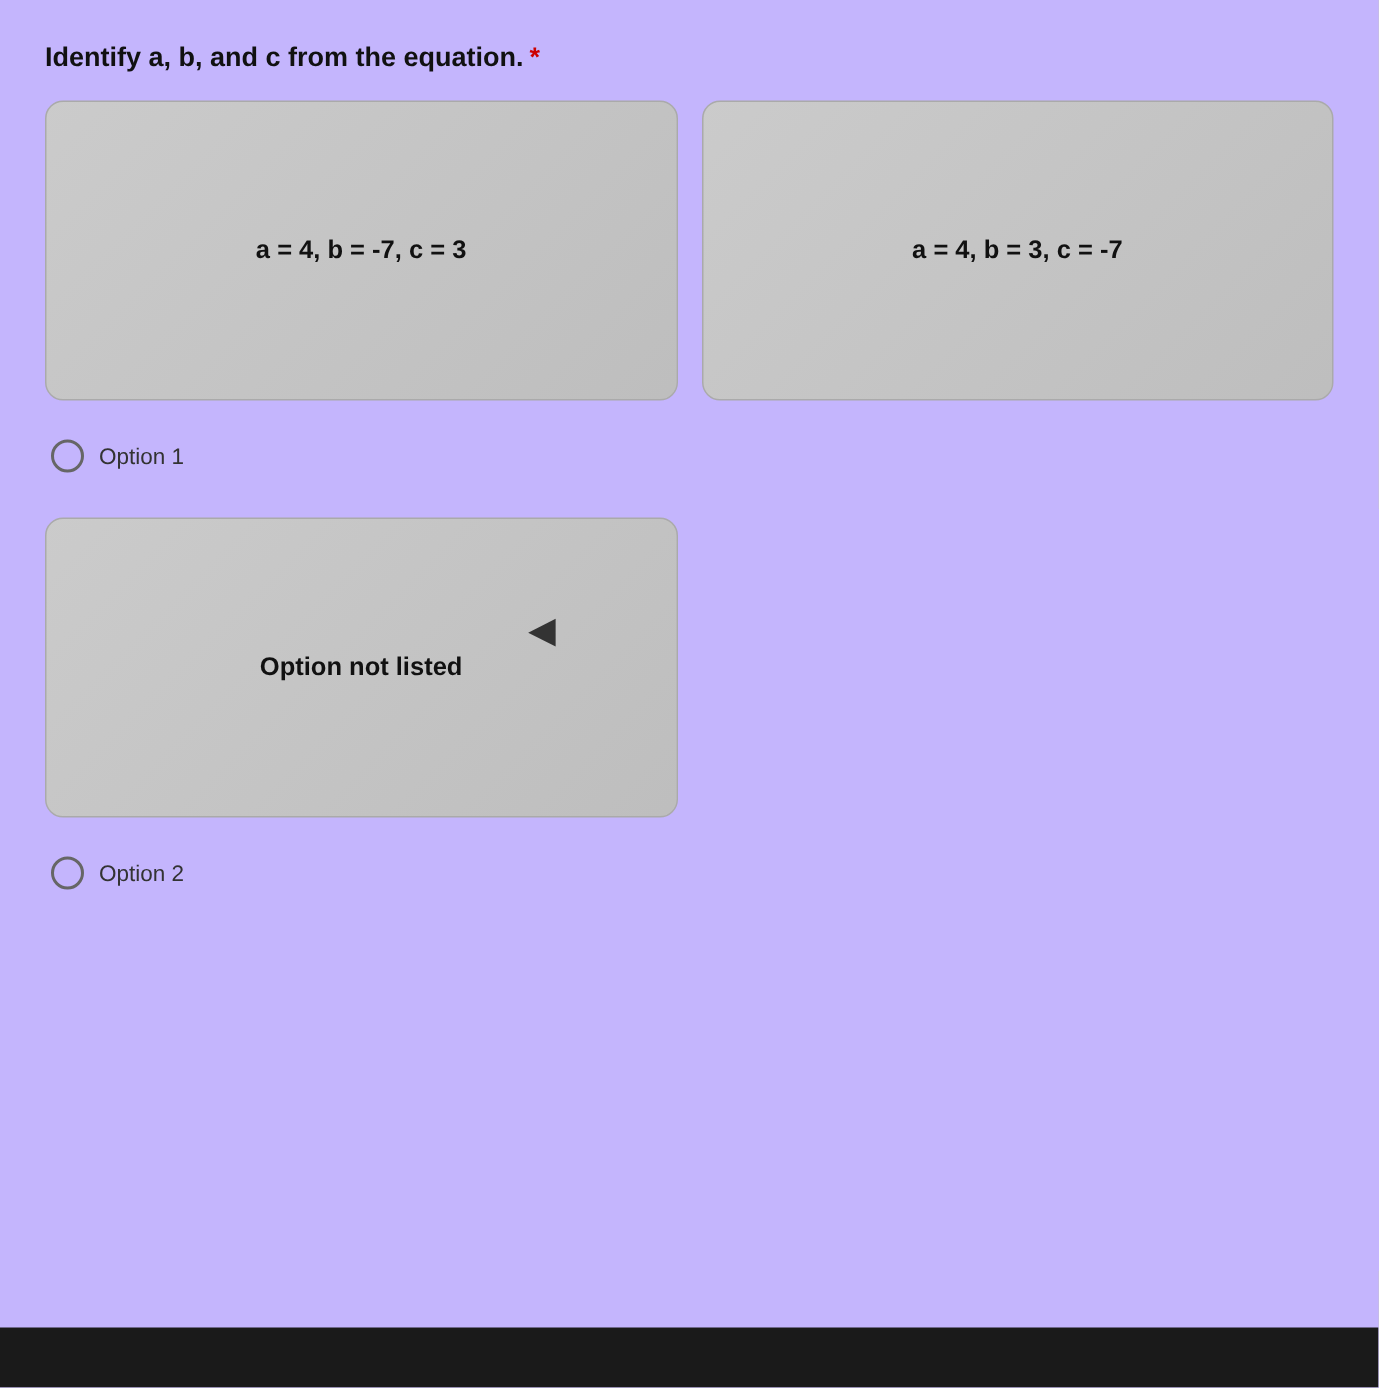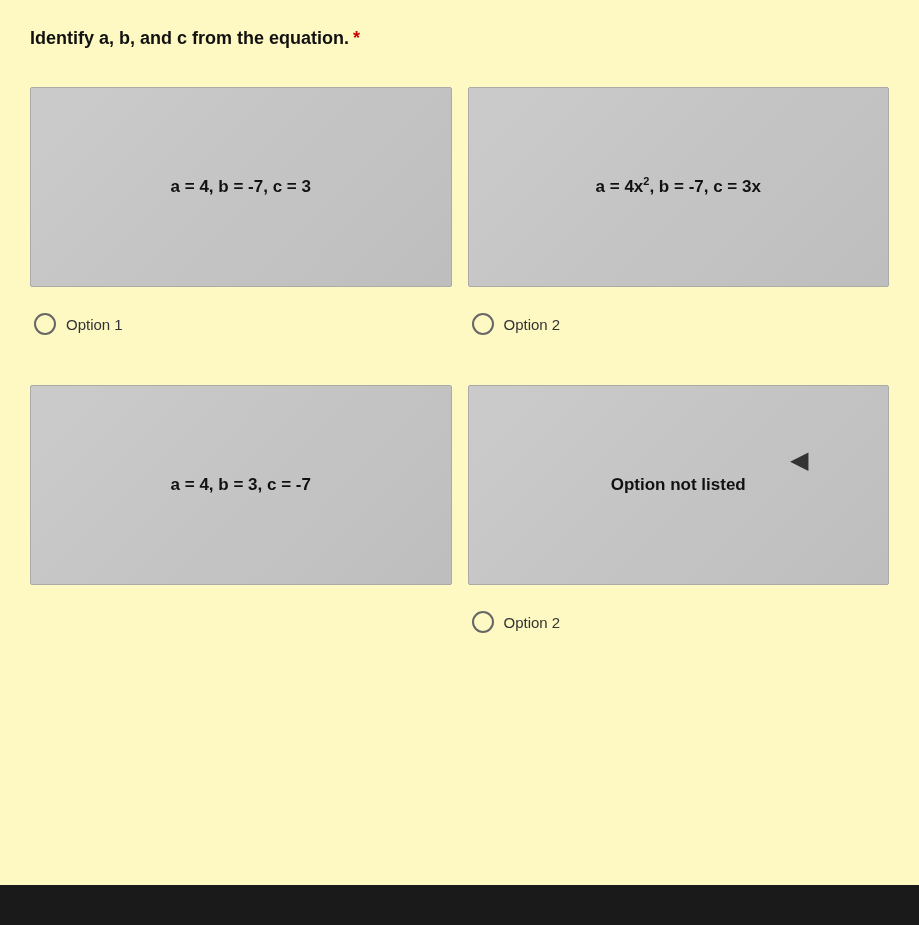--- a/index.html
+++ b/index.html
@@ -12,21 +12,21 @@
       width: 919px;
       height: 925px;
       background: #c8c8c8;
       font-family: Arial, sans-serif;
       overflow: hidden;
     }
 
     .page {
       width: 919px;
       height: 925px;
-      background: #fef9c3;
+      background: #c4b5fd;
       padding: 28px 30px 20px 30px;
       position: relative;
     }
 
     .question-header {
       font-size: 18px;
       font-weight: bold;
       color: #111;
       margin-bottom: 18px;
     }
@@ -53,29 +53,28 @@
 
     .option-cell {
       display: flex;
       flex-direction: column;
       margin-bottom: 30px;
     }
 
     .option-box {
       background: #c8c8c8;
       border: 1.5px solid #aaa;
-      border-radius: 2px;
+      border-radius: 12px;
       min-height: 200px;
       display: flex;
       align-items: center;
       justify-content: center;
       padding: 20px;
       position: relative;
       overflow: hidden;
-      margin-top: 20px;
     }
 
     .option-box::before {
       content: '';
       position: absolute;
       top: 0; left: 0; right: 0; bottom: 0;
       background: linear-gradient(135deg, rgba(255,255,255,0.05) 0%, rgba(0,0,0,0.05) 100%);
       pointer-events: none;
     }
 
@@ -151,29 +150,20 @@
     <div class="option-cell">
       <div class="option-box">
         <span class="option-text">a = 4, b = -7, c = 3</span>
       </div>
       <div class="option-label-row">
         <span class="radio-circle"></span>
         <span class="option-label">Option 1</span>
       </div>
     </div>
 
-    <div class="option-cell">
-      <div class="option-box">
-        <span class="option-text">a = 4x<span class="superscript">2</span>, b = -7, c = 3x</span>
-      </div>
-      <div class="option-label-row">
-        <span class="radio-circle"></span>
-        <span class="option-label">Option 2</span>
-      </div>
-    </div>
 
     <div class="option-cell">
       <div class="option-box">
         <span class="option-text">a = 4, b = 3, c = -7</span>
       </div>
     </div>
 
     <div class="option-cell">
       <div class="option-box" style="position:relative;">
 

